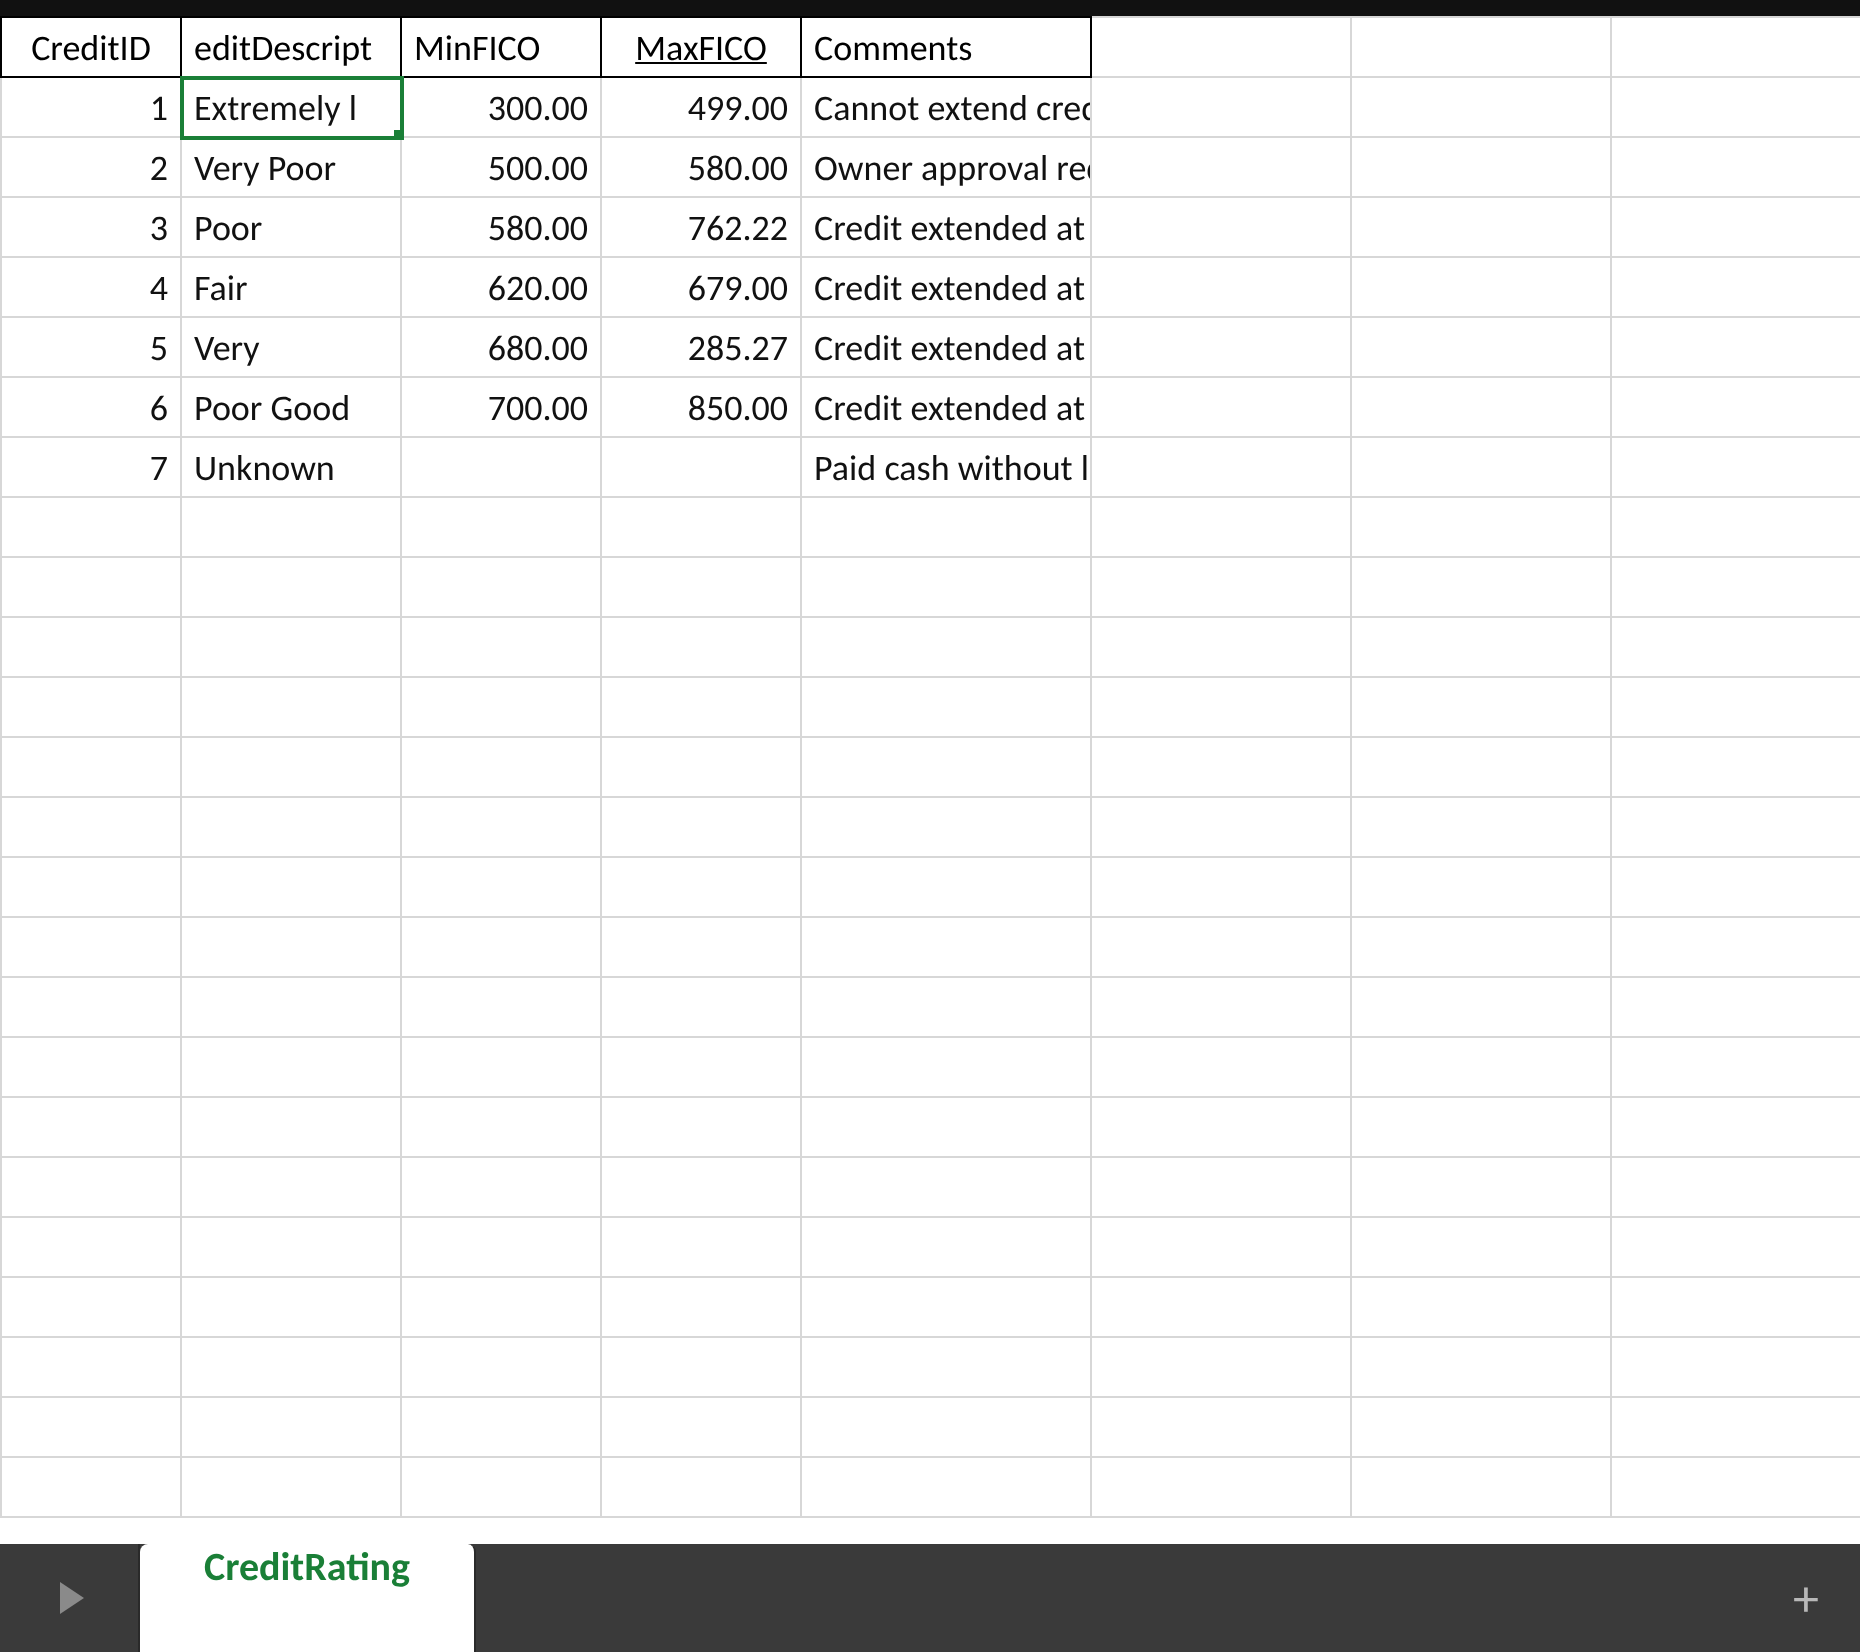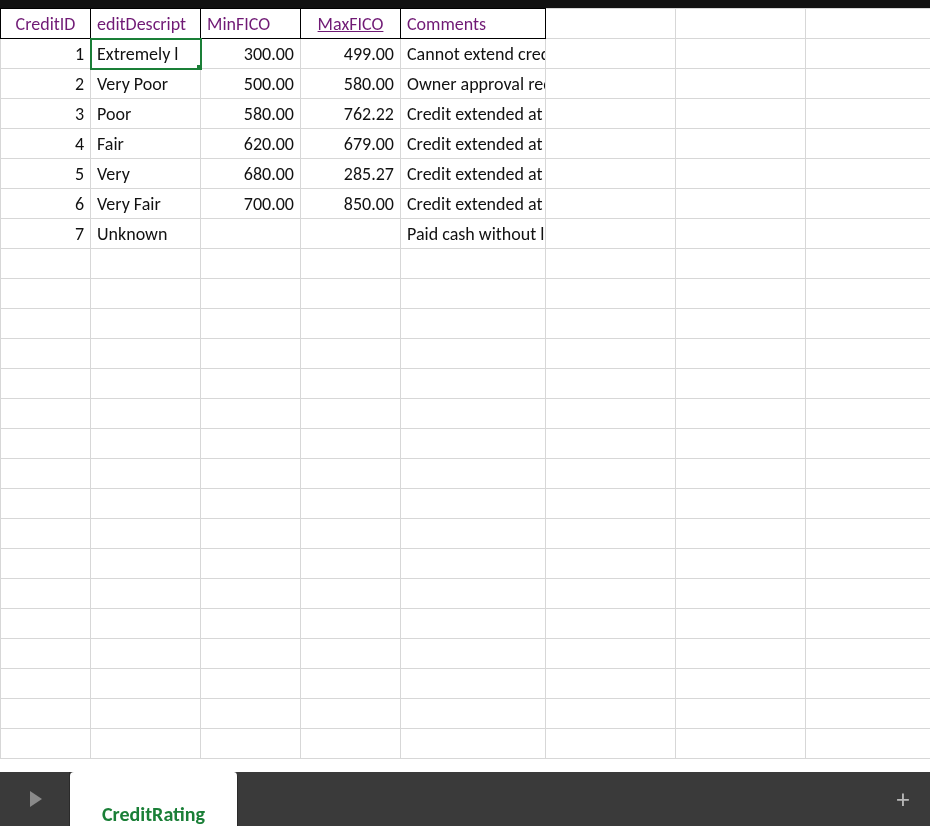--- a/index.html
+++ b/index.html
@@ -36,21 +36,21 @@
     overflow: hidden;
     vertical-align: middle;
     background: #fff;
   }
   
   tr.hdr td.hcell {
     border-top: 1px solid #000;
     border-bottom: 1px solid #000;
     border-right: 1px solid #000;
     font-weight: 400;
-    color: #701a75;
+    color: #000000;
   }
   tr.hdr td.hcell.first {
     border-left: 1px solid #000;
   }
   
   td.selected {
     outline: 2px solid #1a7f37;
     outline-offset: -1px;
     position: relative;
   }
@@ -88,21 +88,21 @@
     width: 70px;
     display: flex;
     align-items: center;
     justify-content: center;
     border-right: 1px solid #2a2a2a;
   }
   .tabnav svg { fill: #8a8a8a; }
   .tab {
     padding: 0 32px;
     display: flex;
-    align-items: flex-end;
+    align-items: flex-start;
     border-right: 1px solid #2a2a2a;
     cursor: pointer;
     white-space: nowrap;
   }
   .tab.active {
     background: #fff;
     color: #1a7f37;
     font-weight: 700;
     border-top-left-radius: 4px;
     border-top-right-radius: 4px;
@@ -200,21 +200,21 @@
           <td class="num">285.27</td>
           <td class="overflow">
             <span>Credit extended at normal interest rates</span>
           </td>
           <td></td>
           <td></td>
           <td></td>
         </tr>
         <tr>
           <td class="num">6</td>
-          <td>Very Fair</td>
+          <td>Poor Good</td>
           <td class="num">700.00</td>
           <td class="num">850.00</td>
           <td class="overflow">
             <span>Credit extended at low interest rates</span>
           </td>
           <td></td>
           <td></td>
           <td></td>
         </tr>
         <tr>

